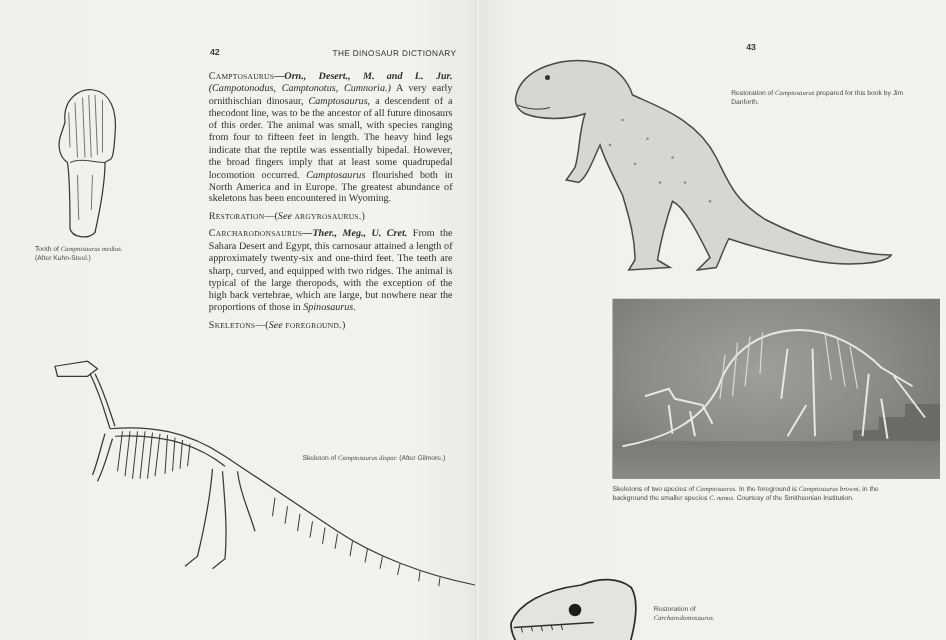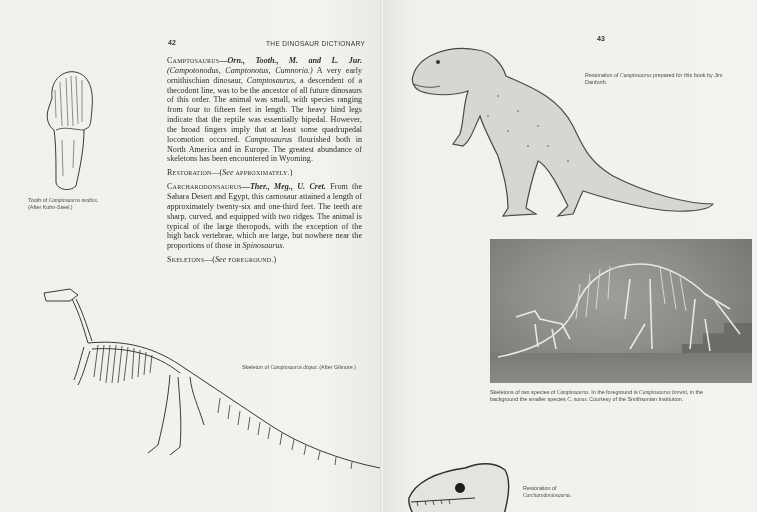--- a/index.html
+++ b/index.html
@@ -78,25 +78,25 @@
       <line x1="22" y1="72" x2="23" y2="108"></line>
         <line x1="34" y1="72" x2="33" y2="100"></line>
     </g>
   </svg>
   <div class="caption" style="left:28px; top:197px; width:120px;">
     <span>Tooth of </span><span class="it">Camptosaurus medius.</span><br><span> (After Kuhn-Steel.)</span>
   </div>
 
   <div class="body-text" style="top:56px;">
     <p>
-      <span class="sc">Camptosaurus</span><span class="bi">—Orn., Tooth., M. and L. Jur.</span>
+      <span class="sc">Camptosaurus</span><span class="bi">—Orn., Desert., M. and L. Jur.</span>
       <span class="it">(Campotonodus, Camptonotus, Cumnoria.)</span><span> A very early ornithischian dinosaur, </span><span class="it">Camptosaurus</span><span>, a descendent of a thecodont line, was to be the ancestor of all future dinosaurs of this order. The animal was small, with species ranging from four to fifteen feet in length. The heavy hind legs indicate that the reptile was essentially bipedal. However, the broad fingers imply that at least some quadrupedal locomotion occurred. </span><span class="it">Camptosaurus</span><span> flourished both in North America and in Europe. The greatest abundance of skeletons has been encountered in Wyoming.</span>
     </p>
     <p>
-      <span class="sc">Restoration</span><span>—(</span><span class="it">See</span> <span class="sc">approximately.</span><span>)</span>
+      <span class="sc">Restoration</span><span>—(</span><span class="it">See</span> <span class="sc">argyrosaurus.</span><span>)</span>
     </p>
     <p>
       <span class="sc">Carcharodonsaurus</span><span class="bi">—Ther., Meg., U. Cret.</span><span> From the Sahara Desert and Egypt, this carnosaur attained a length of approximately twenty-six and one-third feet. The teeth are sharp, curved, and equipped with two ridges. The animal is typical of the large theropods, with the exception of the high back vertebrae, which are large, but nowhere near the proportions of those in </span><span class="it">Spinosaurus</span><span>.</span>
     </p>
     <p>
       <span class="sc">Skeletons</span><span>—(</span><span class="it">See</span> <span class="sc">foreground.</span><span>)</span>
     </p>
   </div>
 
   <svg style="left:40px; top:285px;" width="345" height="190" viewBox="0 0 345 190">

